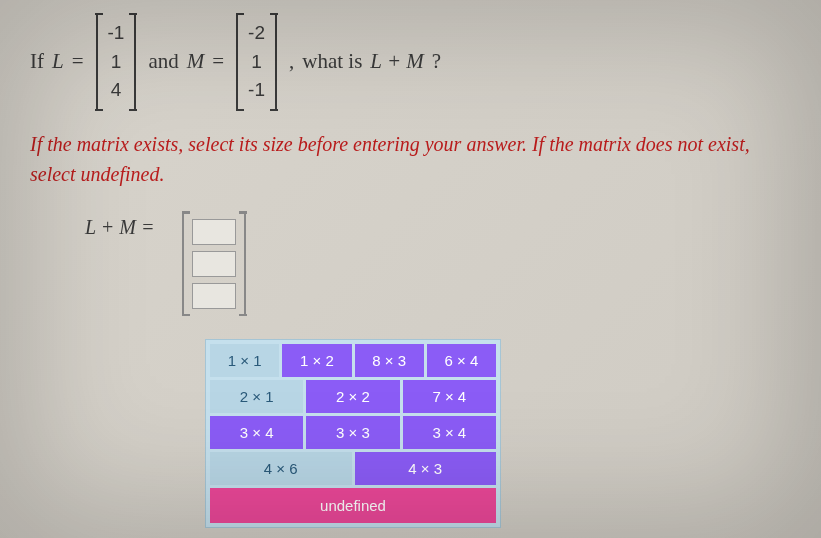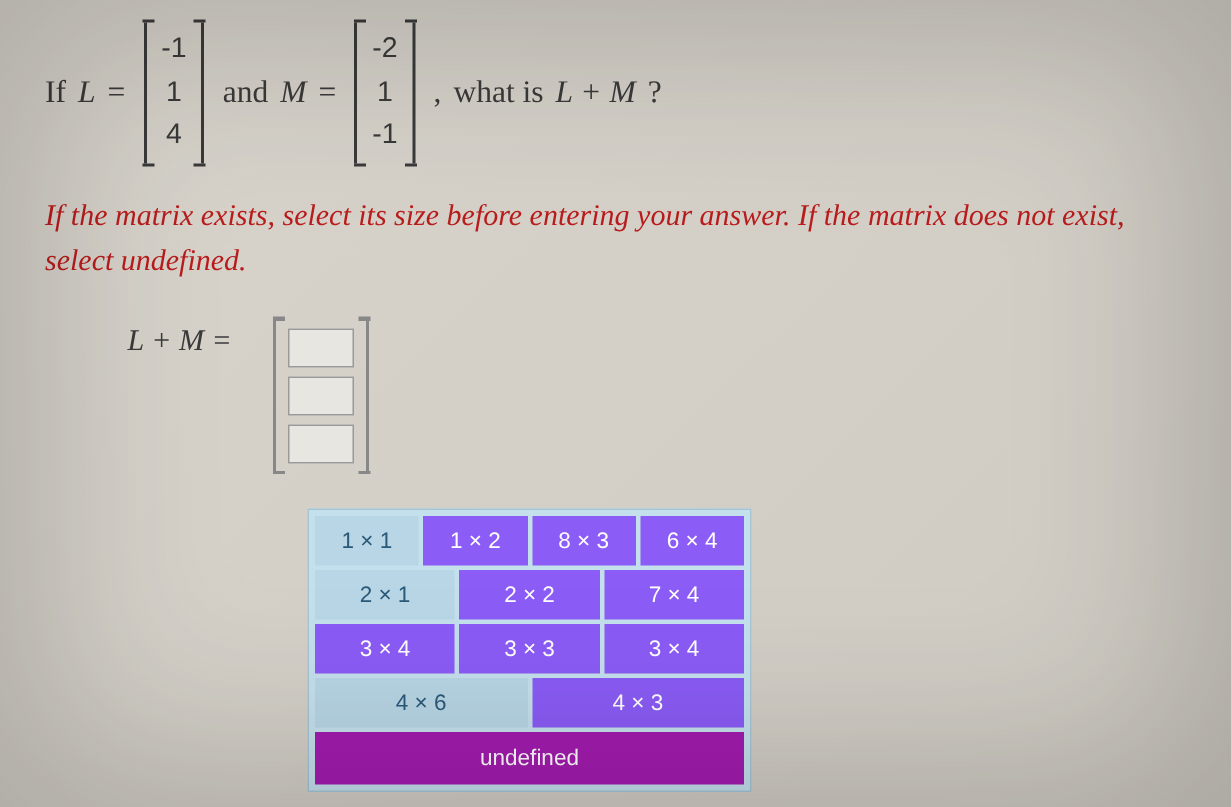--- a/index.html
+++ b/index.html
@@ -133,21 +133,21 @@
       font-family: Arial, sans-serif;
       cursor: pointer;
       text-align: center;
     }
     .first-col {
       background: #b8d6e5;
       color: #2a5a7a;
     }
     .undefined-btn {
       width: 100%;
-      background: #a21caf;
+      background: #ec4899;
       color: white;
       border: none;
       padding: 9px 0;
       font-size: 15px;
       font-family: Arial, sans-serif;
       cursor: pointer;
     }
     .ital { font-style: italic; }
     .vignette {
       position: absolute;

